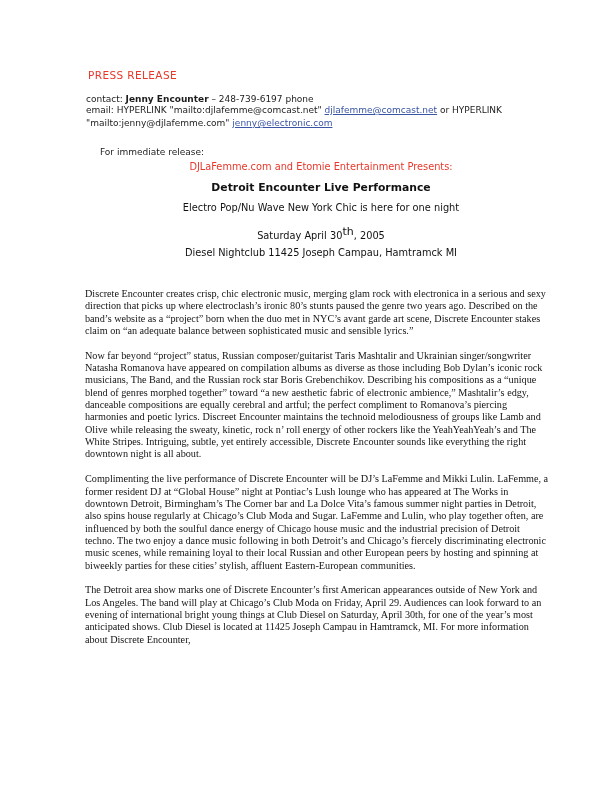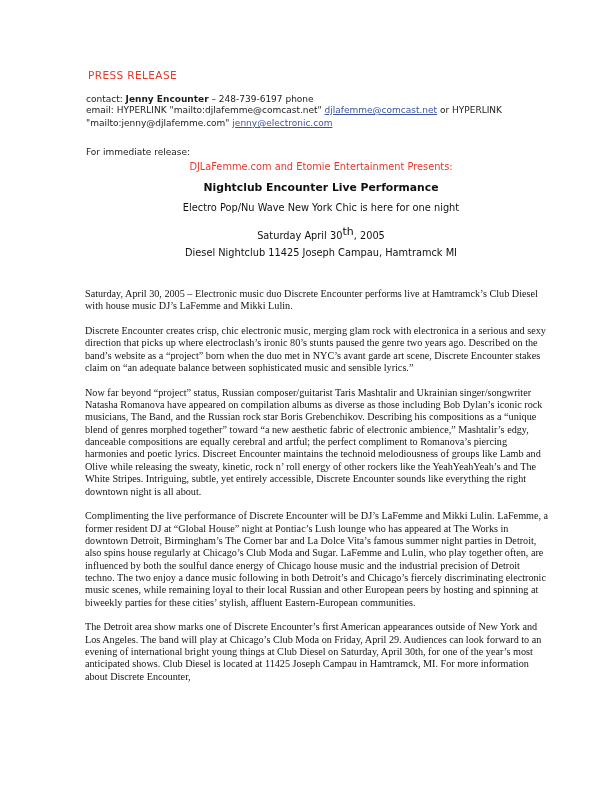--- a/index.html
+++ b/index.html
@@ -20,21 +20,21 @@
     color:var(--accent-red);letter-spacing:0.4px;
   }
   #contact-line{left:86px;top:94px;font-size:9px;color:var(--text-black);}
   #email-block{
     left:86px;top:104px;width:430px;font-size:9px;line-height:13px;
     color:var(--text-black);
   }
   .email-link{
     color:var(--link-blue);text-decoration:underline;cursor:pointer;
   }
-  #release-line{left:86px;top:147px;font-size:9px;color:var(--text-black);text-align:center;}
+  #release-line{left:100px;top:147px;font-size:9px;color:var(--text-black);text-align:center;}
 
   #presents-line{top:161px;font-size:9.8px;color:var(--accent-red);}
   #event-title{top:181px;font-size:10.8px;font-weight:bold;color:#111;}
   #event-subtitle{top:202px;font-size:9.8px;color:#111;}
   #event-date{top:225px;font-size:9.8px;color:#111;}
   #event-date sup{font-size:11px;text-align:center;}
   #event-venue{top:247px;font-size:9.8px;color:#111;}
 
   #body-text{
     left:85px;top:288px;width:464px;
@@ -56,29 +56,28 @@
 
 <div class="abs sans" id="email-block">
   <span>email:  HYPERLINK "mailto:djlafemme@comcast.net" </span><span class="email-link">djlafemme@comcast.net</span><span> or  HYPERLINK</span><br>
   <span>"mailto:jenny@djlafemme.com" </span><span class="email-link">jenny@electronic.com</span>
 </div>
 
 <div class="abs sans" id="release-line">For immediate release:</div>
 
 <div class="abs sans center" id="presents-line">DJLaFemme.com and Etomie Entertainment Presents:</div>
 
-<div class="abs sans center" id="event-title">Nightclub Encounter Live Performance</div>
+<div class="abs sans center" id="event-title">Detroit Encounter Live Performance</div>
 
 <div class="abs sans center" id="event-subtitle">Electro Pop/Nu Wave New York Chic is here for one night</div>
 
 <div class="abs sans center" id="event-date">
   <span>Saturday April 30</span><sup>th</sup><span>, 2005</span>
 </div>
 
 <div class="abs sans center" id="event-venue">Diesel Nightclub 11425 Joseph Campau, Hamtramck MI</div>
 
 <div class="abs serif" id="body-text">
-  <p>Saturday, April 30, 2005 – Electronic music duo Discrete Encounter performs live at Hamtramck’s Club Diesel with house music DJ’s LaFemme and Mikki Lulin.</p>
   <p>Discrete Encounter creates crisp, chic electronic music, merging glam rock with electronica in a serious and sexy direction that picks up where electroclash’s ironic 80’s stunts paused the genre two years ago. Described on the band’s website as a “project” born when the duo met in NYC’s avant garde art scene, Discrete Encounter stakes claim on “an adequate balance between sophisticated music and sensible lyrics.”</p>
   <p>Now far beyond “project” status, Russian composer/guitarist Taris Mashtalir and Ukrainian singer/songwriter Natasha Romanova have appeared on compilation albums as diverse as those including Bob Dylan’s iconic rock musicians, The Band, and the Russian rock star Boris Grebenchikov.  Describing his compositions as a “unique blend of genres morphed together” toward “a new aesthetic fabric of electronic ambience,” Mashtalir’s edgy, danceable compositions are equally cerebral and artful; the perfect compliment to Romanova’s piercing harmonies and poetic lyrics.  Discreet Encounter maintains the technoid melodiousness of groups like Lamb and Olive while releasing the sweaty, kinetic, rock n’ roll energy of other rockers like the YeahYeahYeah’s and The White Stripes. Intriguing, subtle, yet entirely accessible, Discrete Encounter sounds like everything the right downtown night is all about.</p>
   <p>Complimenting the live performance of Discrete Encounter will be DJ’s LaFemme and Mikki Lulin. LaFemme, a former resident DJ at “Global House” night at Pontiac’s Lush lounge who has appeared at The Works in downtown Detroit, Birmingham’s The Corner bar and La Dolce Vita’s famous summer night parties in Detroit, also spins house regularly at Chicago’s Club Moda and Sugar.  LaFemme and Lulin, who play together often, are influenced by both the soulful dance energy of Chicago house music and the industrial precision of Detroit techno. The two enjoy a dance music following in both Detroit’s and Chicago’s fiercely discriminating electronic music scenes, while remaining loyal to their local Russian and other European peers by hosting and spinning at biweekly parties for these cities’ stylish, affluent Eastern-European communities.</p>
   <p>The Detroit area show marks one of Discrete Encounter’s first American appearances outside of New York and Los Angeles. The band will play at Chicago’s Club Moda on Friday, April 29. Audiences can look forward to an evening of international bright young things at Club Diesel on Saturday, April 30th, for one of the year’s most anticipated shows. Club Diesel is located at 11425 Joseph Campau in Hamtramck, MI. For more information about Discrete Encounter,</p>
 </div>
 
 </body></html>

